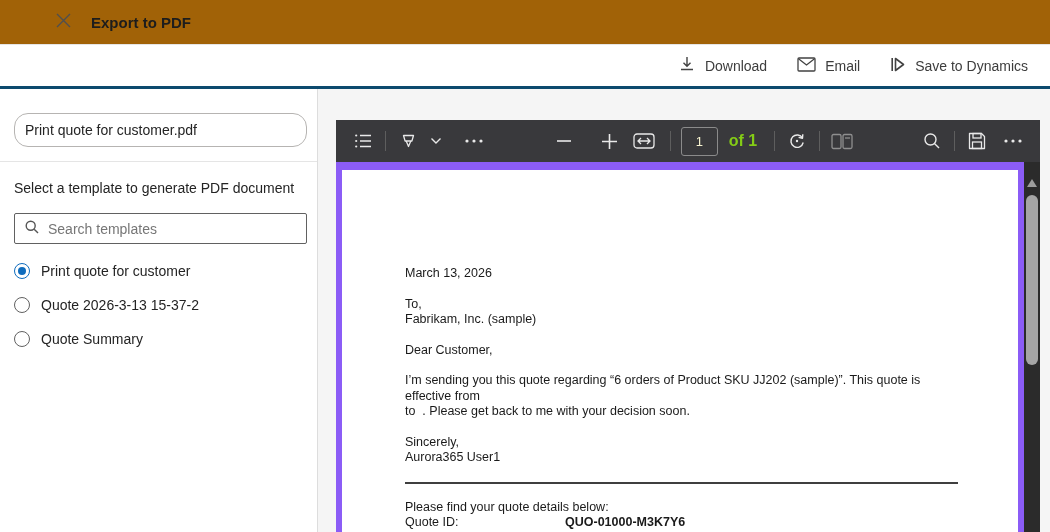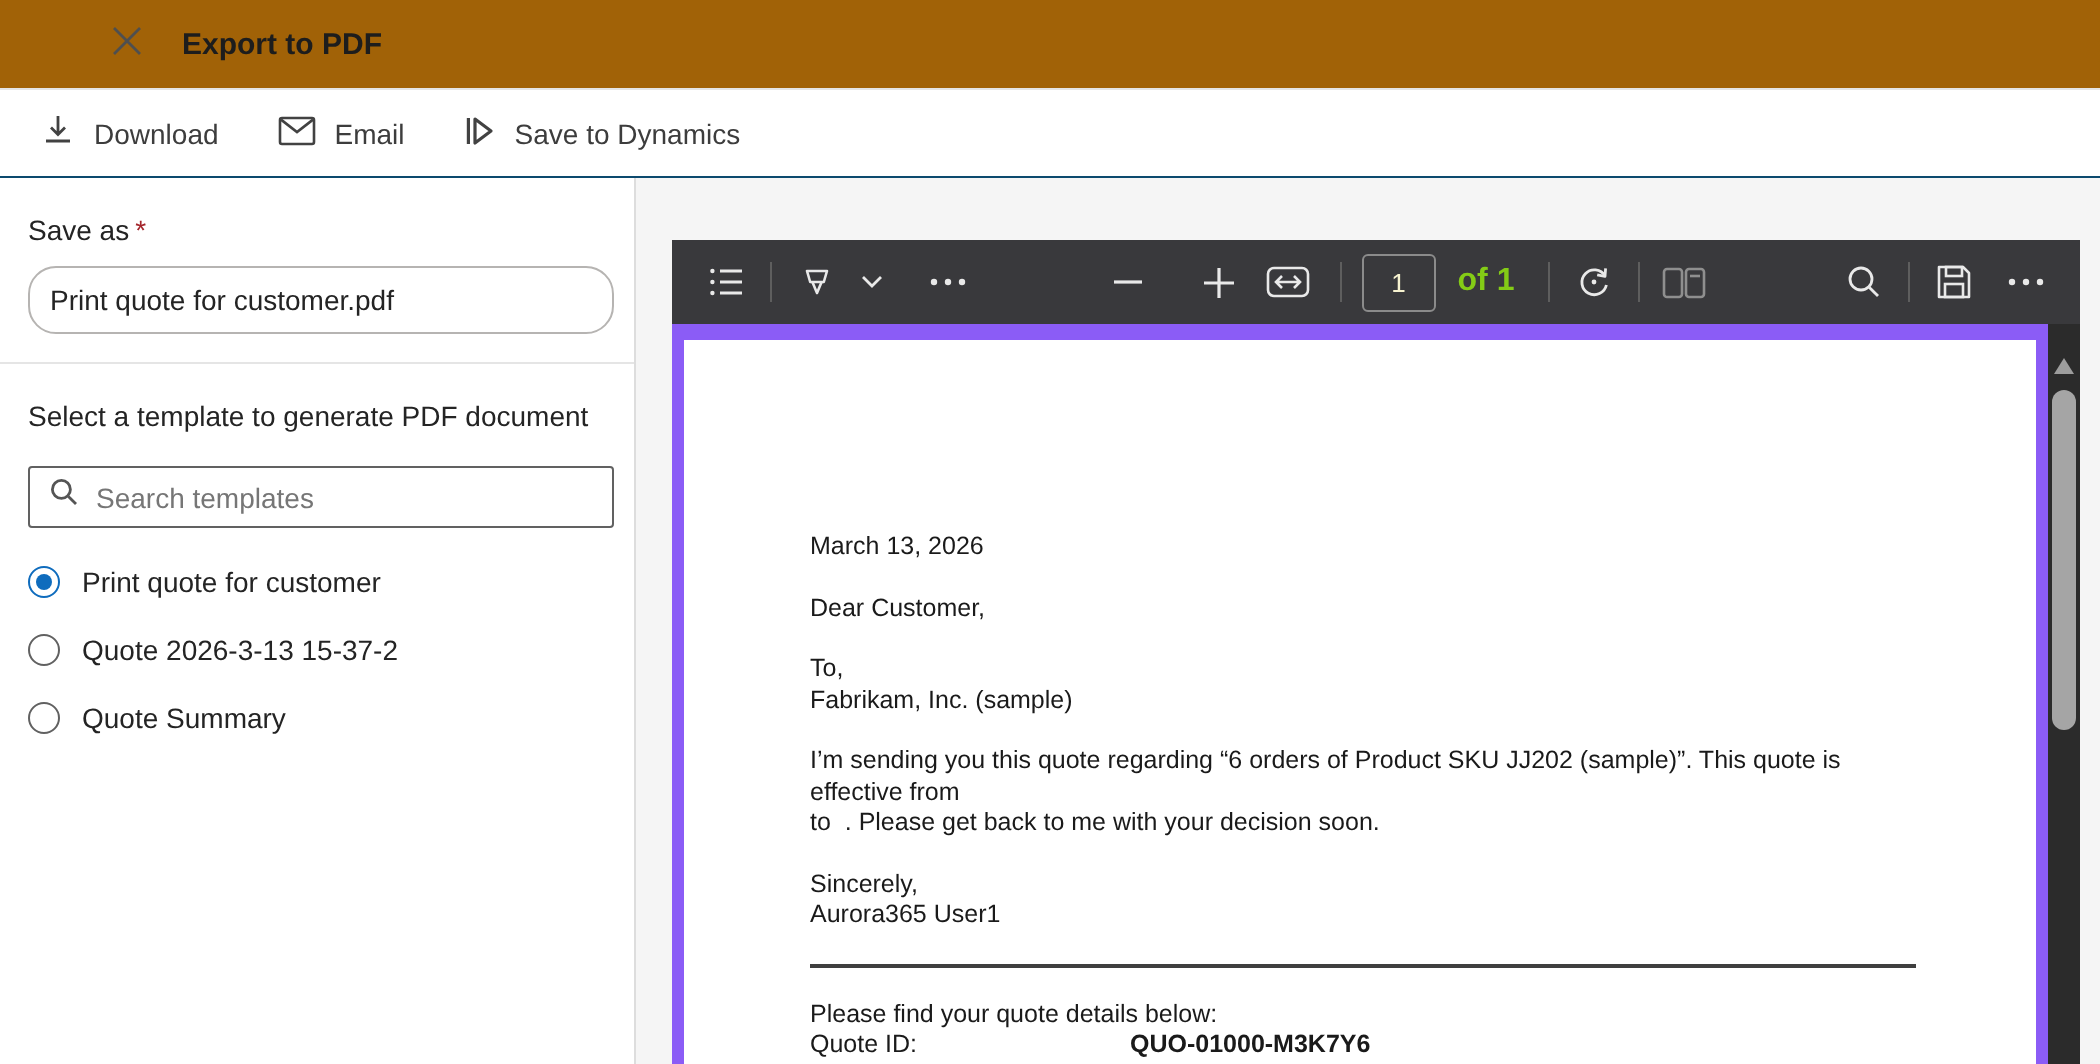--- a/index.html
+++ b/index.html
@@ -6,21 +6,21 @@
   html,body { width:1050px; height:532px; overflow:hidden; }
   body { font-family: "Liberation Sans", sans-serif; background:#fff; color:#242424; }
   .app { width:1050px; height:532px; display:flex; flex-direction:column; }
 
   
   .header { height:45px; flex:0 0 45px; display:flex; align-items:center; border-bottom:1px solid #e5e5e5; background:#a16207;padding-left:44px; }
   .close-btn { width:34px; height:34px; margin-left:2px; display:flex; align-items:center; justify-content:center; cursor:pointer; background:none; border:none; color:#4f4f4f; }
   .dialog-title { margin-left:11px; font-size:15px; font-weight:700; color:#1d1d1d; }
 
   
-  .actions { height:44px; flex:0 0 44px; display:flex; align-items:center; padding-left:12px; border-bottom:1px solid #0c4a6e; background:#fff; }
+  .actions { height:44px; flex:0 0 44px; display:flex; align-items:center; padding-left:12px; border-bottom:3px solid #0c4a6e; background:#fff;justify-content:flex-end; }
   .action-btn { display:flex; align-items:center; gap:9px; border:none; background:none; color:#3d3d3d; font-size:14px; font-family:inherit; padding:6px 8px; margin-right:14px; cursor:pointer; }
   .action-btn svg { color:#424242; }
 
   
   .main { flex:1; display:flex; min-height:0; }
   .left-panel { width:318px; flex:0 0 318px; background:#fff; border-right:1px solid #ddd; padding:14px 14px 0 14px; }
   .field-label { font-size:14px; color:#242424; margin-top:4px; }
   .required { color:#a4262c; margin-left:3px; }
   .filename-input { margin-top:10px; width:293px; height:34px; border:1px solid #b6b4b2; border-radius:14px; padding:0 10px; font-size:14px; font-family:inherit; color:#242424; outline:none; }
   .panel-divider { border:none; border-top:1px solid #e5e5e5; margin:14px -14px 0 -14px; }
@@ -101,23 +101,20 @@
           <path d="M5.5 2.5 L13.5 8.5 L5.5 14.5 Z" stroke-linejoin="round"></path>
         </svg>
       </span>
       <span>Save to Dynamics</span>
     </button>
   </div>
 
   <div class="main">
 
     <div class="left-panel">
-      <div class="field-label">
-        <span>Save as</span><span class="required">*</span>
-      </div>
       <input class="filename-input" value="Print quote for customer.pdf" style="">
       <hr class="panel-divider">
       <div class="template-label">Select a template to generate PDF document</div>
       <div class="search-box">
         <span>
           <svg width="16" height="16" viewBox="0 0 16 16" fill="none" stroke="currentColor" stroke-width="1.4">
             <circle cx="6.7" cy="6.7" r="4.5"></circle>
             <path d="M10.2 10.2 L14 14"></path>
           </svg>
         </span>
@@ -232,23 +229,23 @@
                   <circle cx="9" cy="2" r="1.6" fill="currentColor"></circle>
                   <circle cx="16" cy="2" r="1.6" fill="currentColor"></circle>
                 </svg>
             </button>
           </div>
         </div>
 
         <div class="viewer-content">
           <div class="pdf-page">
             <p>March 13, 2026</p>
-            <p>Dear Customer,</p>
             <p>To,
 Fabrikam, Inc. (sample)</p>
+            <p>Dear Customer,</p>
             <p>I’m sending you this quote regarding “6 orders of Product SKU JJ202 (sample)”. This quote is effective from
 to  . Please get back to me with your decision soon.</p>
             <p>Sincerely,
 Aurora365 User1</p>
             <hr class="pdf-rule">
             <p class="detail-intro">Please find your quote details below:</p>
             <div class="detail-row">
               <span class="detail-label">Quote ID:</span>
               <span class="detail-value">QUO-01000-M3K7Y6</span>
             </div>

